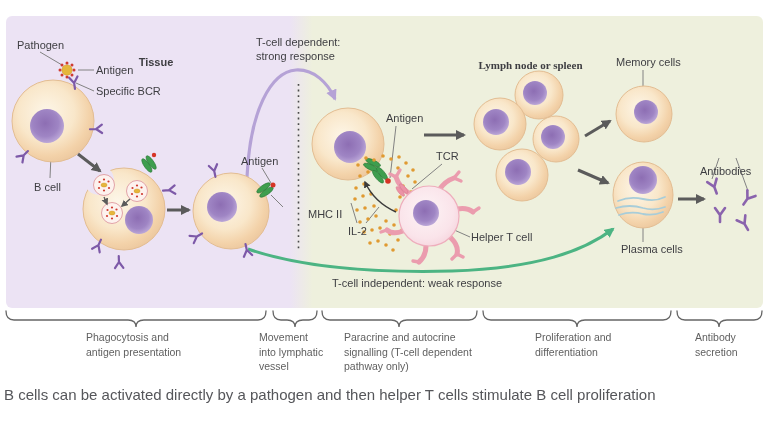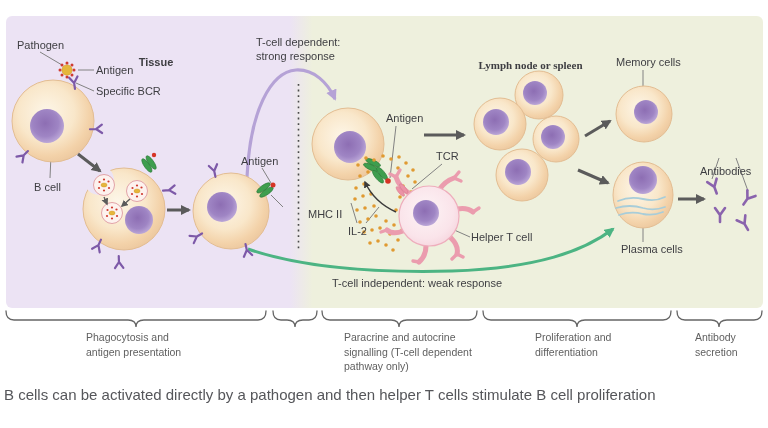--- a/index.html
+++ b/index.html
@@ -306,20 +306,23 @@
   <div class="lbl" style="left:436px;top:149px;">TCR</div>
   <div class="lbl" style="left:348px;top:224px;">IL-2</div>
   <div class="lbl" style="left:471px;top:230px;">Helper T cell</div>
   <div class="lbl" style="left:616px;top:55px;">Memory cells</div>
   <div class="lbl" style="left:621px;top:242px;">Plasma cells</div>
   <div class="lbl" style="left:700px;top:144px;margin-top:20px;">Antibodies</div>
   <div class="lbl" style="left:332px;top:276px;">T-cell independent: weak response</div>
 
   <div class="stage" style="left:86px;top:330px;width:150px;">Phagocytosis and
 antigen presentation</div>
+  <div class="stage" style="left:259px;top:330px;width:90px;">Movement
+into lymphatic
+vessel</div>
   <div class="stage" style="left:535px;top:330px;width:130px;">Proliferation and
 differentiation</div>
   <div class="stage" style="left:344px;top:330px;width:165px;">Paracrine and autocrine
 signalling (T-cell dependent
 pathway only)</div>
   <div class="stage" style="left:695px;top:330px;width:80px;">Antibody
 secretion</div>
 
   <div class="caption">B cells can be activated directly by a pathogen and then helper T cells stimulate B cell proliferation</div>
 </div>

